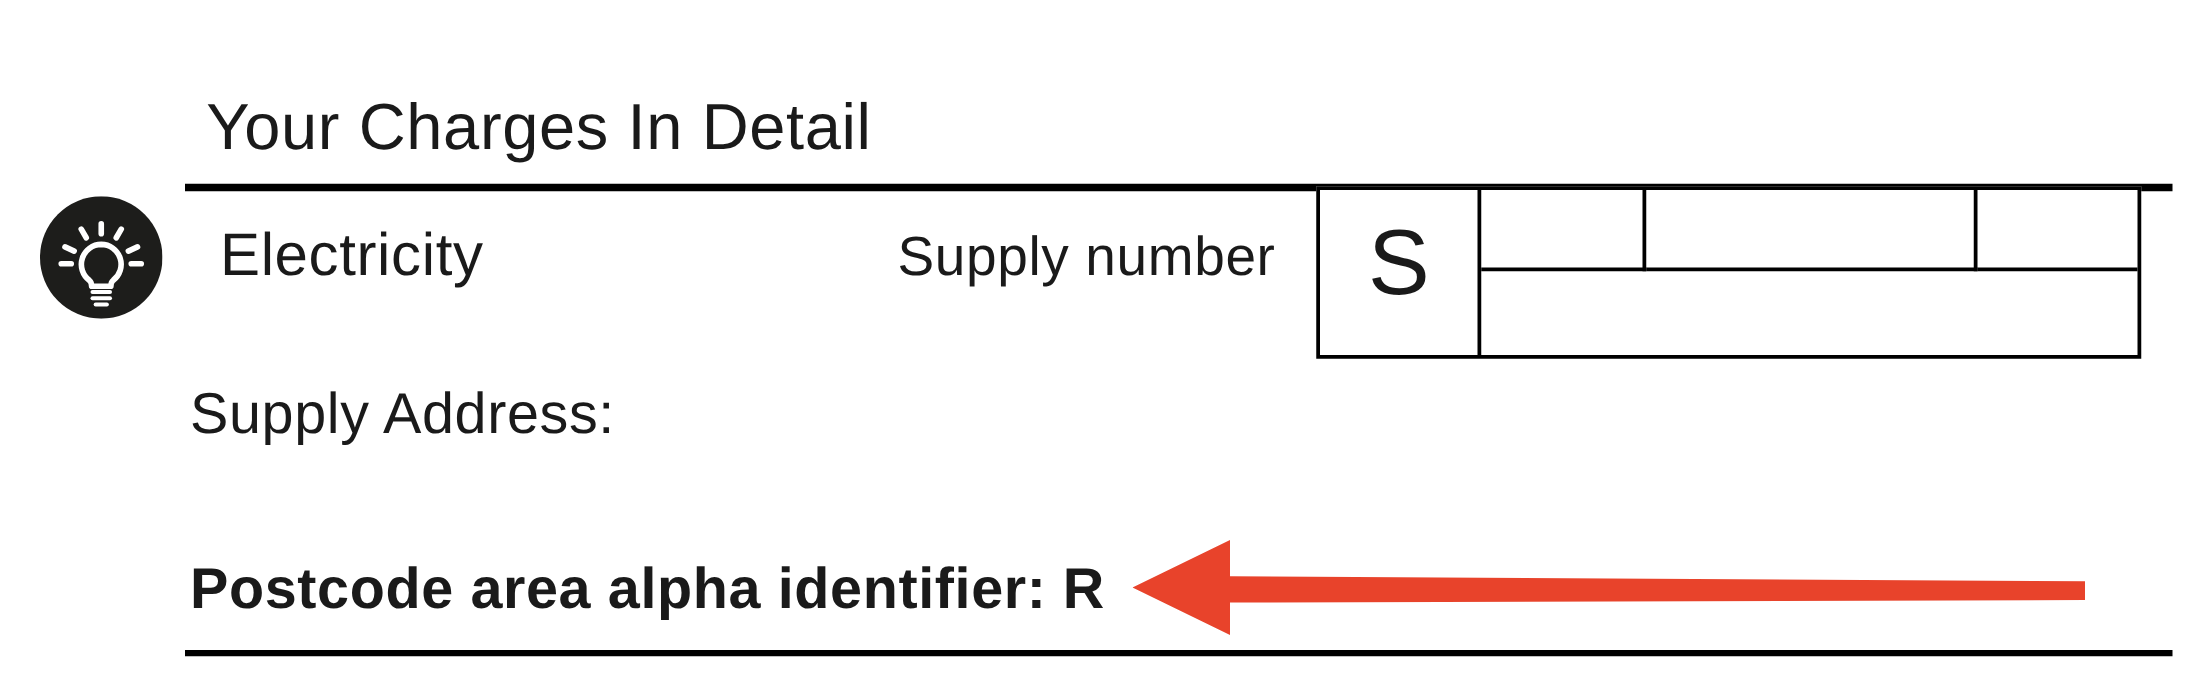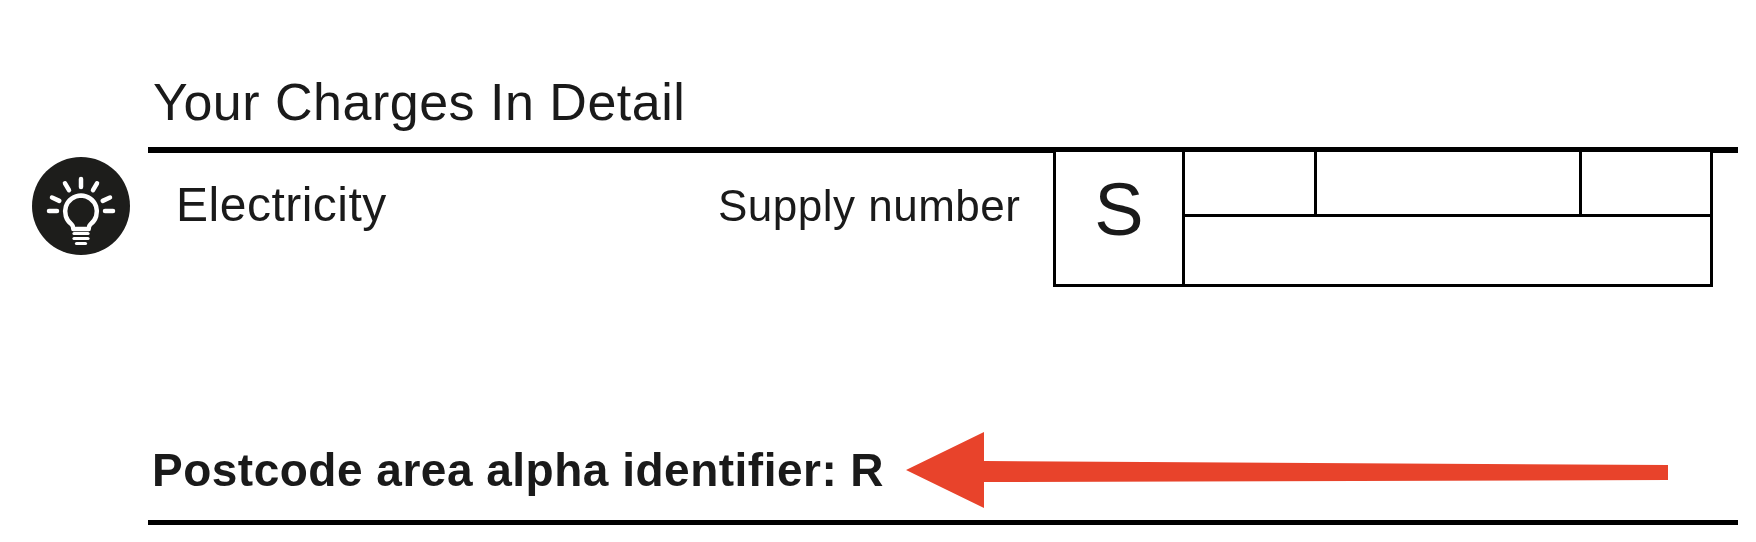--- a/index.html
+++ b/index.html
@@ -1,20 +1,20 @@
 <!DOCTYPE html>
 <html><head>
 <meta charset="utf-8">
 <style>
   html,body { margin:0; padding:0; background:#ffffff; }
   body { width:1756px; height:542px; font-family:"Liberation Sans", sans-serif; }
   .canvas { position:relative; width:1756px; height:542px; background:#fff; overflow:hidden; color:#1a1a1a; }
 
   .txt { position:absolute; line-height:1; white-space:nowrap; letter-spacing:0.5px; }
-  .heading { left:153px; top:76px; font-size:52px; }
+  .heading { left:165px; top:76px; font-size:52px; }
   .fuel { left:176px; top:181px; font-size:48px; }
   .sn-label { left:718px; top:184px; font-size:44px; }
   .addr { left:152px; top:307px; font-size:46px; }
 
   .rule { position:absolute; background:#000; }
   .rule-top { left:148px; top:147px; width:1590px; height:6px; }
   .rule-bottom { left:148px; top:520px; width:1590px; height:5px; }
 
   .bulb { position:absolute; left:32px; top:157px; width:98px; height:98px; }
 
@@ -70,20 +70,21 @@
   <div class="txt fuel">Electricity</div>
 
   <div class="sbox">
     <div class="cell cell-s">S</div>
     <div class="cell cell-t1"></div>
     <div class="cell cell-t2"></div>
     <div class="cell cell-t3"></div>
     <div class="cell cell-core"></div>
   </div>
 
+  <div class="txt addr">Supply Address:</div>
 
   <div class="postcode-row">
     <span>Postcode area alpha identifier:</span>
     <span class="value">R</span>
     <svg class="arrow-svg" viewBox="0 0 762 76">
       <polygon points="0,38 78,0 78,29 762,33 762,48 78,50 78,76" fill="#e8432b"></polygon>
     </svg>
   </div>
 
   <div class="rule rule-bottom"></div>

